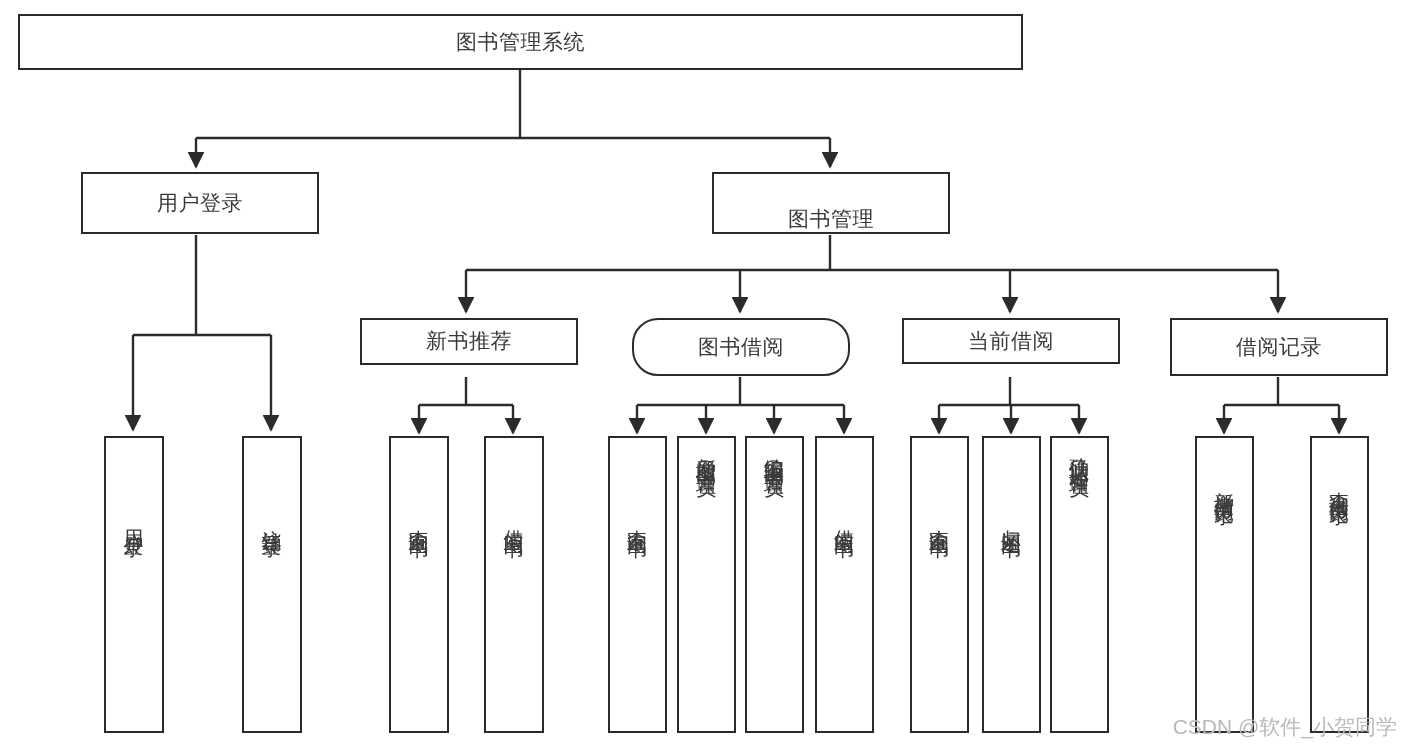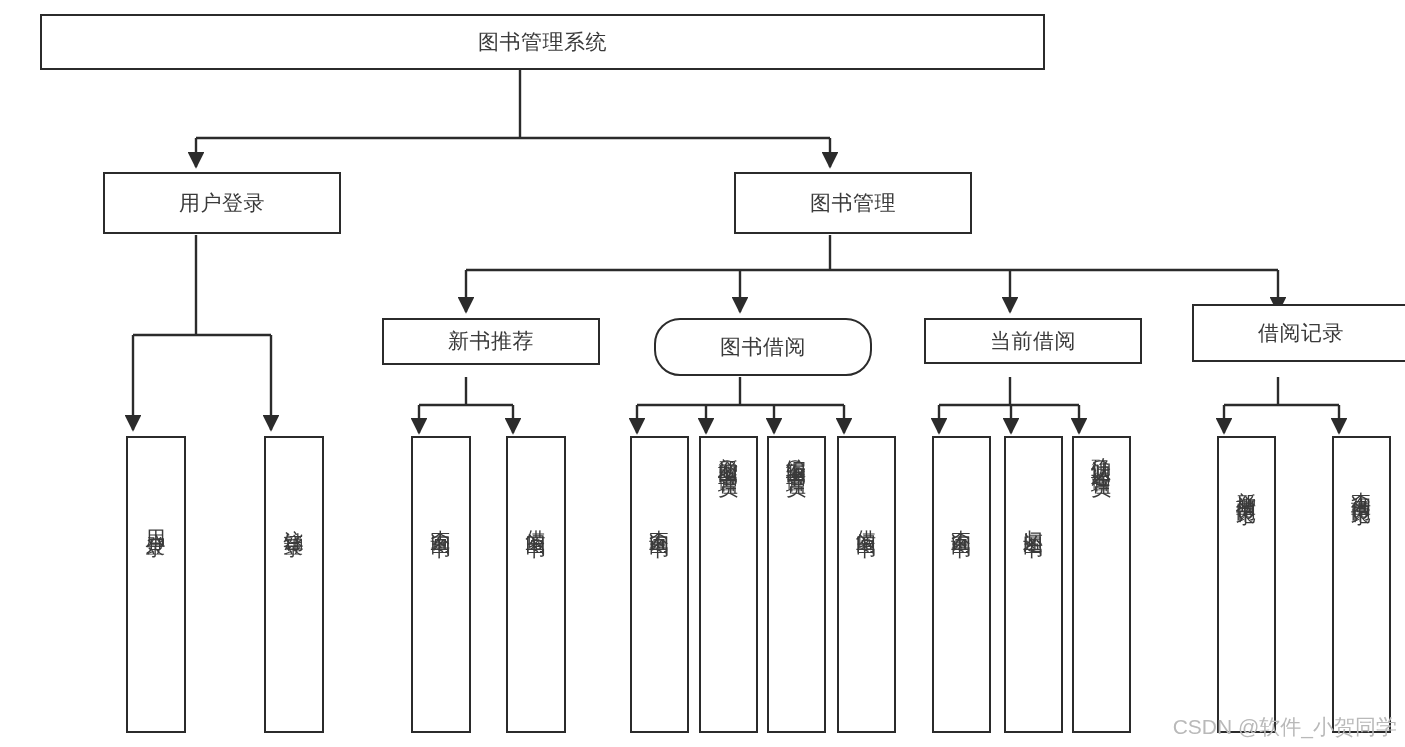--- a/index.html
+++ b/index.html
@@ -29,21 +29,20 @@
     position: absolute;
     box-sizing: border-box;
     border: 2px solid #2b2b2b;
     background: #ffffff;
     color: #3a3a3a;
     display: flex;
     align-items: center;
     justify-content: center;
     text-align: center;
     z-index: 3;
-    margin-left: 22px;
   }
   .node-label {
     color: #3a3a3a;
     line-height: 1.18;
     letter-spacing: 0.5px;
   }
   .node.h {
     font-size: 21px;
   }
   .node.h .node-label {
@@ -135,34 +134,34 @@
     <path class="edge" d="M 1339 405 L 1339 433" marker-end="url(#arrow)"></path>
   </svg>
 
   <div class="node h" style="left:18px; top:14px; width:1005px; height:56px;">
     <span class="node-label">图书管理系统</span>
   </div>
 
   <div class="node h" style="left:81px; top:172px; width:238px; height:62px;">
     <span class="node-label">用户登录</span>
   </div>
-  <div class="node h" style="left:712px; top:172px; width:238px; height:62px;">
+  <div class="node h" style="left:712px; top:172px; width:238px; height:62px;align-items:flex-end;">
     <span class="node-label">图书管理</span>
   </div>
 
   <div class="node h" style="left:360px; top:318px; width:218px; height:47px;">
     <span class="node-label">新书推荐</span>
   </div>
   <div class="node h" style="left:632px; top:318px; width:218px; height:58px;border-radius:26px;">
     <span class="node-label">图书借阅</span>
   </div>
   <div class="node h" style="left:902px; top:318px; width:218px; height:46px;">
     <span class="node-label">当前借阅</span>
   </div>
-  <div class="node h" style="left:1170px; top:304px; width:218px; height:58px;">
+  <div class="node h" style="left:1170px; top:318px; width:218px; height:58px;">
     <span class="node-label">借阅记录</span>
   </div>
 
   <div class="node v" style="left:104px; top:436px; width:60px; height:297px; padding-top:76px;">
     <span class="node-label">用户登录</span>
   </div>
   <div class="node v" style="left:242px; top:436px; width:60px; height:297px; padding-top:76px;">
     <span class="node-label">注销登录</span>
   </div>
   <div class="node v" style="left:389px; top:436px; width:60px; height:297px; padding-top:76px;">

